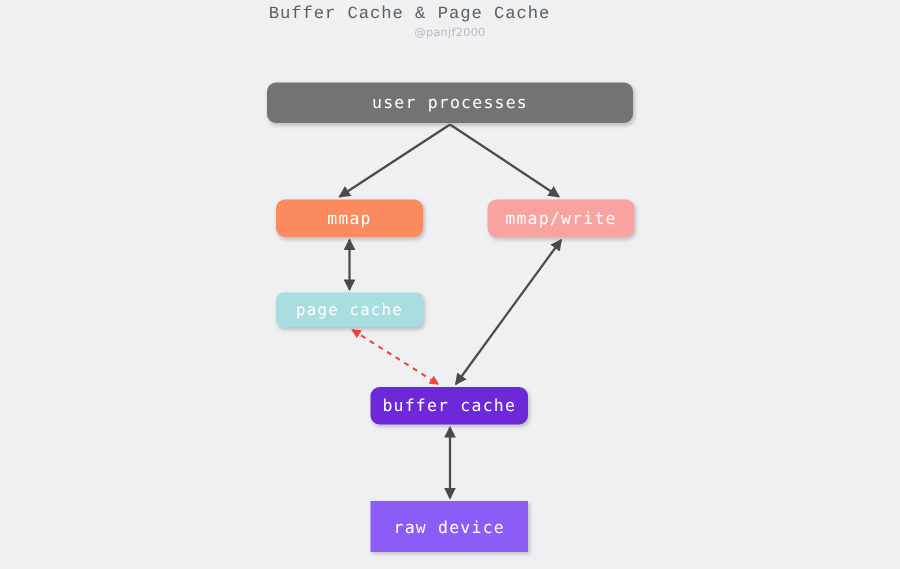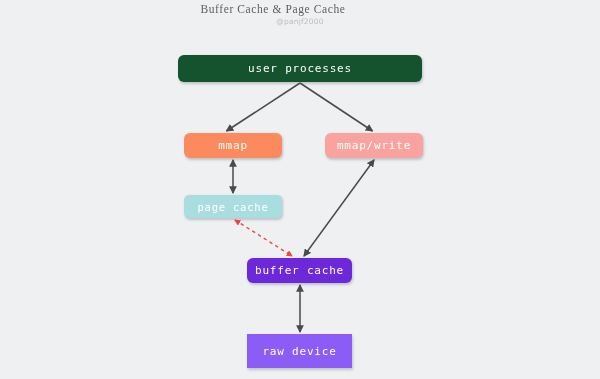--- a/index.html
+++ b/index.html
@@ -23,21 +23,21 @@
     background: #eef0f2;
   }
 
   
   .title {
     position: absolute;
     left: 0;
     top: 3px;
     width: 546px;
     text-align: center;
-    font-family: Liberation Serif, serif;
+    font-family: Liberation Mono, monospace;
     font-size: 11.5px;
     letter-spacing: 0.6px;
     color: #5d6063;
     white-space: nowrap;
   }
   .subtitle {
     position: absolute;
     left: 0;
     top: 17px;
     width: 600px;
@@ -71,21 +71,21 @@
     letter-spacing: 0.8px;
     text-align: center;
     box-shadow: 1px 1.5px 2.5px rgba(90, 95, 100, 0.30);
     z-index: 3;
     white-space: nowrap;
   }
 
   .n-user-processes {
     left: 178px;  top: 55px;
     width: 244px; height: 27px;
-    background: #14532d;
+    background: #737373;
     border-radius: 6px;
     font-size: 11px;
   }
   .n-mmap {
     left: 184px;  top: 133px;
     width: 98px;  height: 25px;
     background: #fb8b5f;
     border-radius: 6px;
     font-size: 11px;
   }

